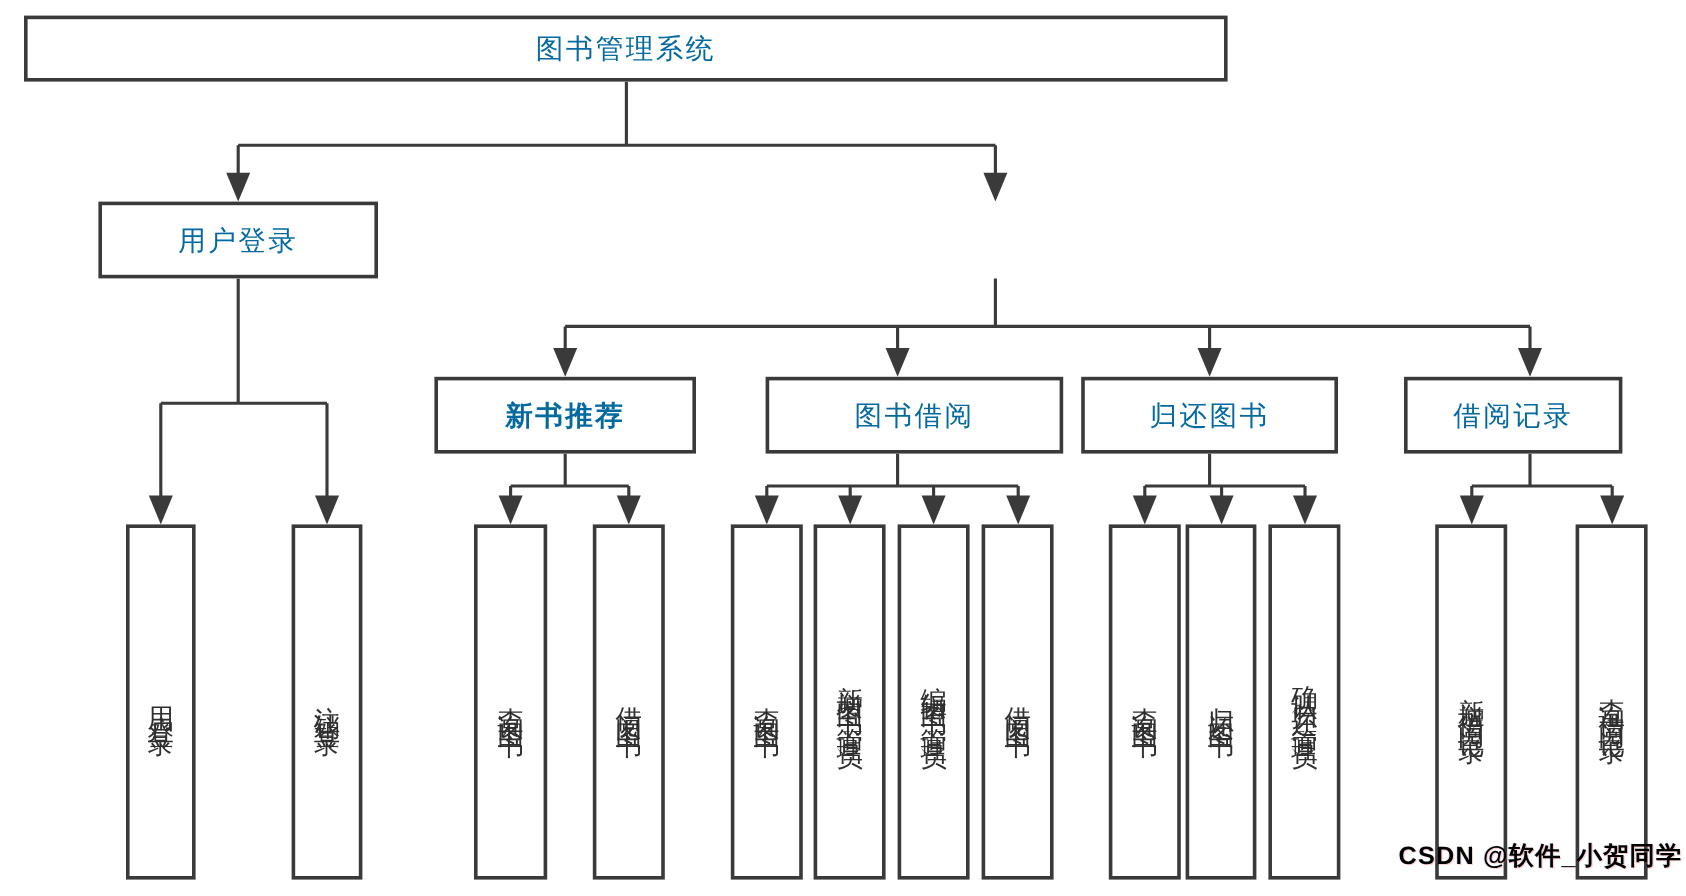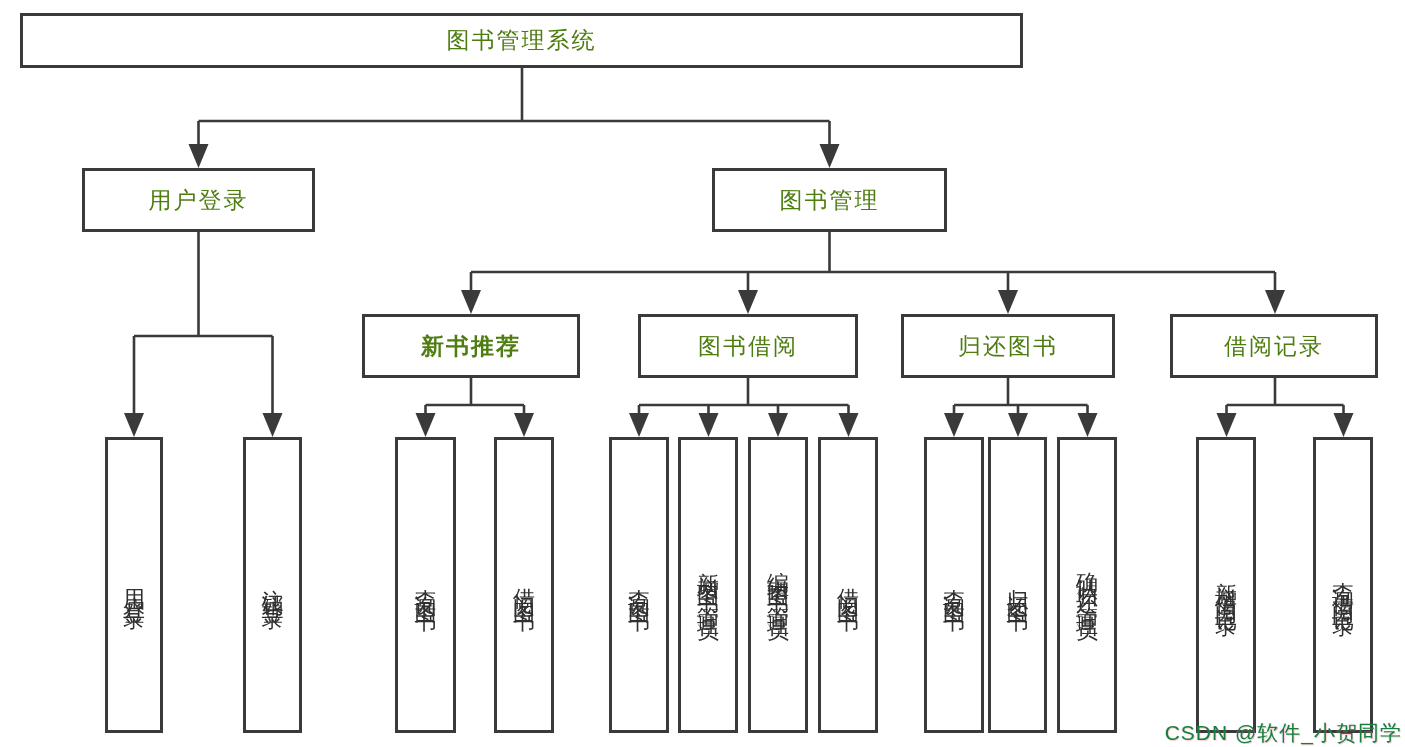--- a/index.html
+++ b/index.html
@@ -6,37 +6,38 @@
   body{
     width:1405px;height:747px;position:relative;background:#ffffff;
     font-family:"Liberation Sans","DejaVu Sans",sans-serif;
     overflow:hidden;
   }
   .canvas{position:absolute;left:0;top:0;width:1405px;height:747px;}
   svg.connectors{position:absolute;left:0;top:0;z-index:1;}
   .node{
     position:absolute;box-sizing:border-box;background:#ffffff;
     border:3px solid #3a3a3a;display:flex;align-items:center;justify-content:center;
-    color:#4d7c0f;font-size:23px;z-index:2;
+    color:#0369a1;font-size:23px;z-index:2;
   }
   .node .lbl{white-space:nowrap;letter-spacing:2px;}
   .vnode{
     position:absolute;box-sizing:border-box;background:#ffffff;
     border:3px solid #3a3a3a;display:flex;align-items:center;justify-content:center;
     color:#2f2f2f;font-size:22px;z-index:2;
   }
   .vnode .lbl{
     writing-mode:vertical-rl;text-orientation:mixed;
     letter-spacing:7px;line-height:1;white-space:nowrap;
   }
   .watermark{
-    position:absolute;right:3px;bottom:0;z-index:5;
-    font-size:21px;color:#15803d;letter-spacing:1px;
+    position:absolute;right:3px;bottom:20px;z-index:5;
+    font-size:21px;color:#000000;letter-spacing:1px;
     text-shadow:1px 1px 0 rgba(252,85,85,0.28), -1px 0 0 rgba(120,160,255,0.18);
     white-space:nowrap;
+    font-weight:bold;
   }
 </style>
 </head>
 <body>
 
 <div class="canvas">
 
   <svg class="connectors" width="1405" height="747" viewBox="0 0 1405 747" aria-hidden="true">
     <path fill="none" stroke="#3a3a3a" stroke-width="2.6" d="
       M522 68 V121
@@ -95,34 +96,31 @@
     </g>
   </svg>
 
   <div class="node" style="left:20px;top:13px;width:1003px;height:55px;">
     <span class="lbl">图书管理系统</span>
   </div>
 
   <div class="node" style="left:82px;top:168px;width:233px;height:64px;">
     <span class="lbl">用户登录</span>
   </div>
-  <div class="node" style="left:712px;top:168px;width:235px;height:64px;">
-    <span class="lbl">图书管理</span>
-  </div>
 
   <div class="node" style="left:362px;top:314px;width:218px;height:64px;font-weight:bold;">
     <span class="lbl">新书推荐</span>
   </div>
-  <div class="node" style="left:638px;top:314px;width:220px;height:64px;">
+  <div class="node" style="left:638px;top:314px;width:248px;height:64px;">
     <span class="lbl">图书借阅</span>
   </div>
   <div class="node" style="left:901px;top:314px;width:214px;height:64px;">
     <span class="lbl">归还图书</span>
   </div>
-  <div class="node" style="left:1170px;top:314px;width:208px;height:64px;">
+  <div class="node" style="left:1170px;top:314px;width:182px;height:64px;">
     <span class="lbl">借阅记录</span>
   </div>
 
   <div class="vnode" style="left:105px;top:437px;width:58px;height:296px;">
     <span class="lbl">用户登录</span>
   </div>
   <div class="vnode" style="left:243px;top:437px;width:59px;height:296px;">
     <span class="lbl">注销登录</span>
   </div>
 

